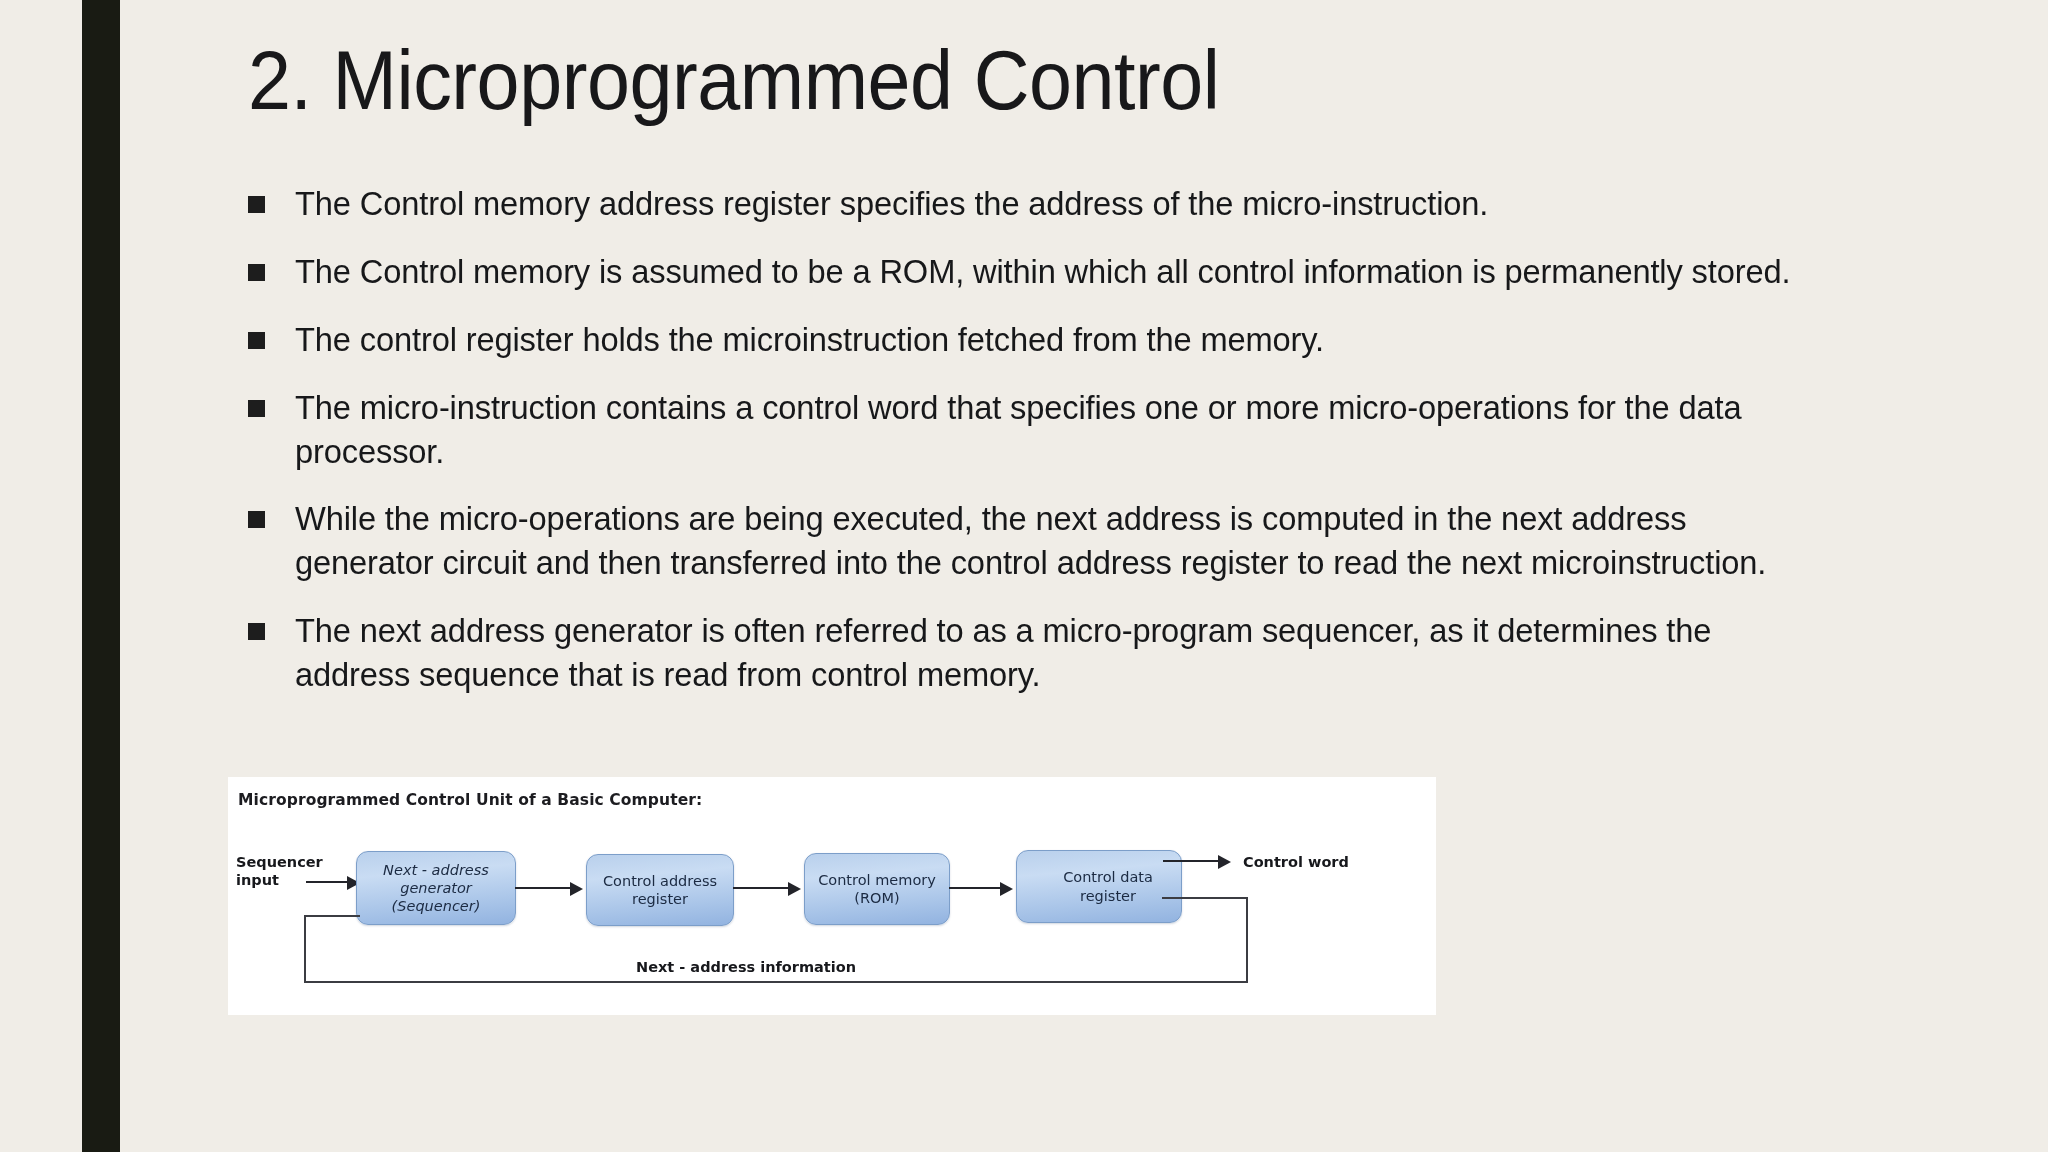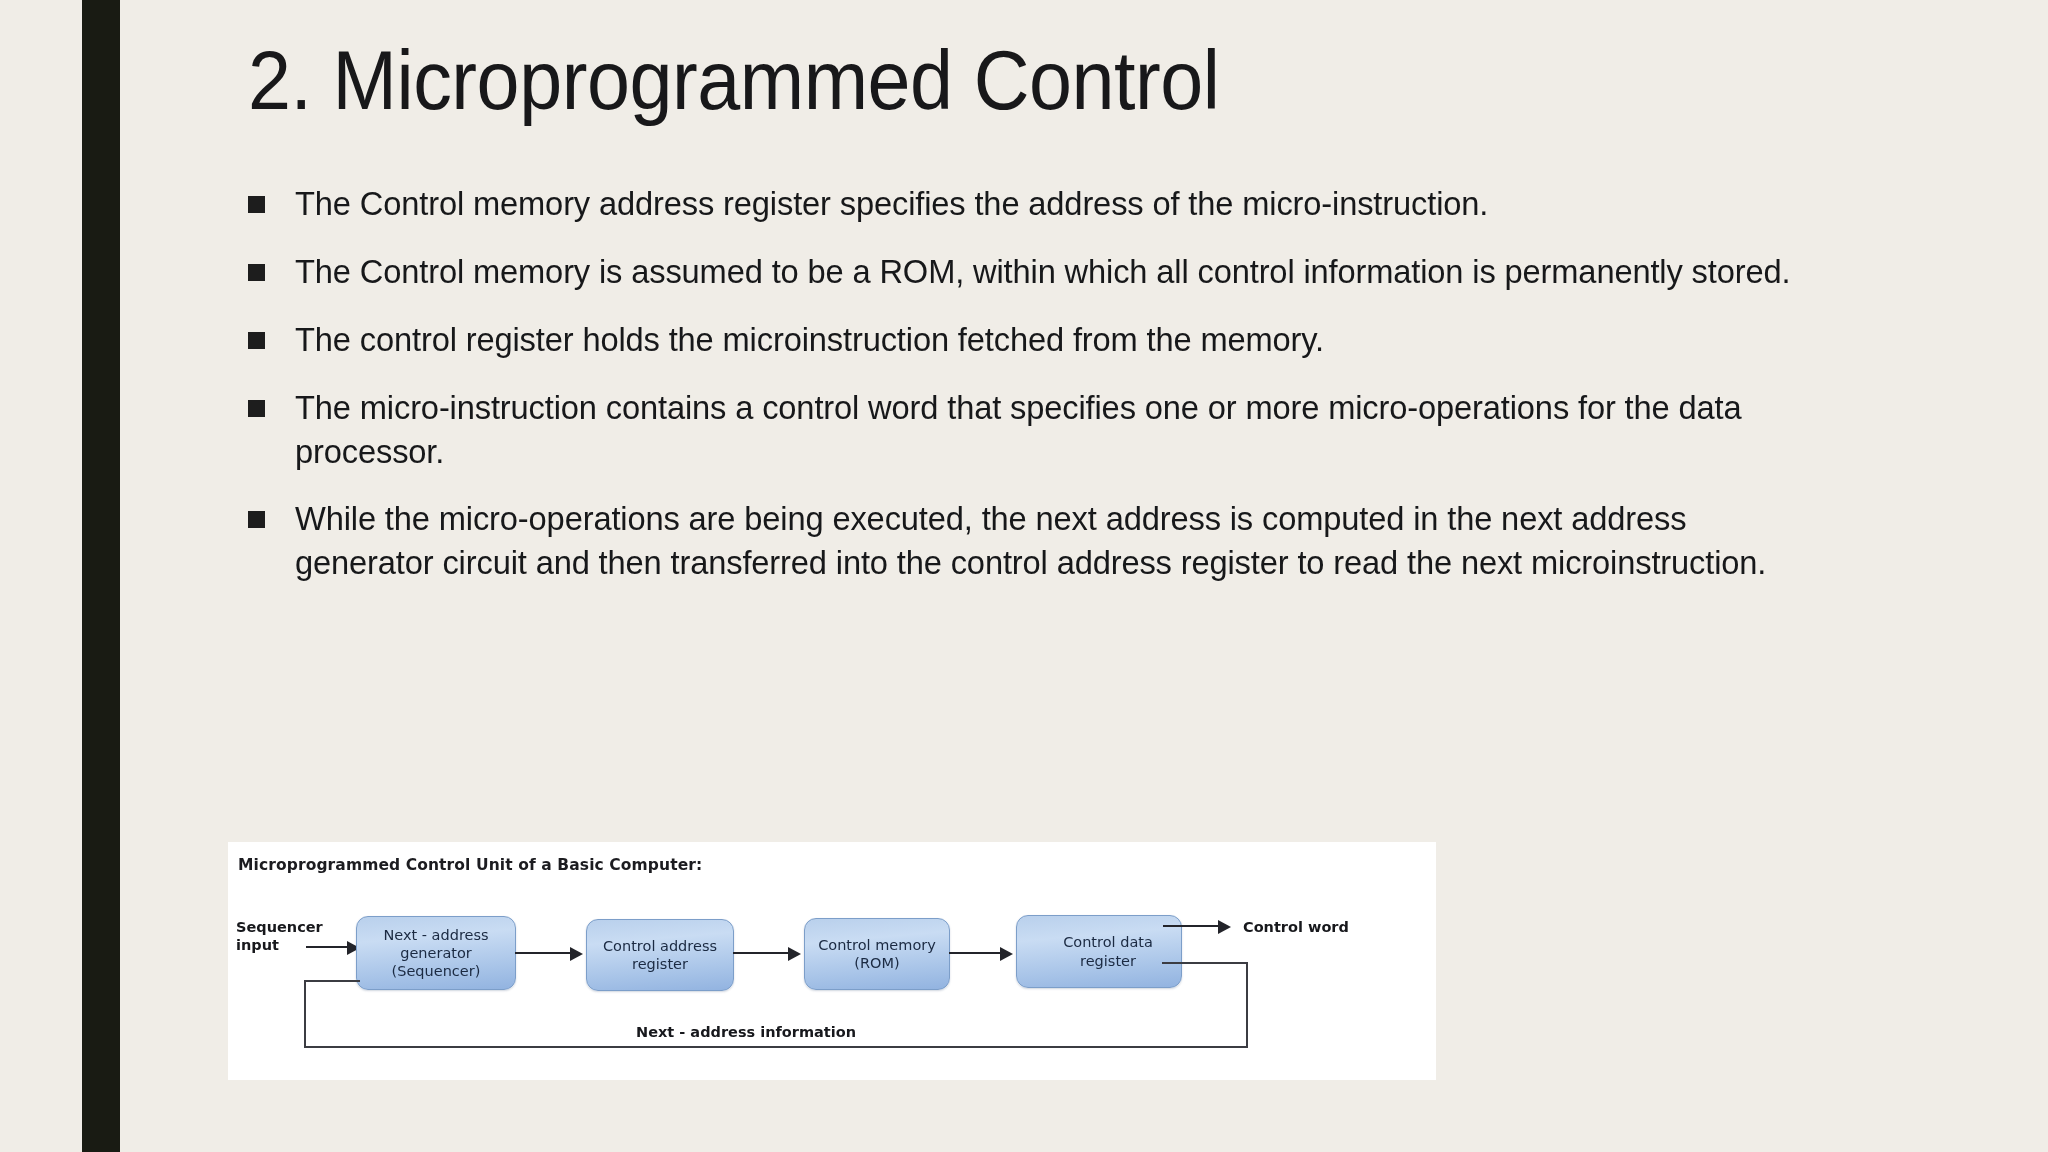--- a/index.html
+++ b/index.html
@@ -77,21 +77,21 @@
     line-height: 1.31;
     color: #17181a;
     letter-spacing: -0.15px;
     transform: scaleX(0.975);
     transform-origin: left top;
   }
   
   .diagram {
     position: absolute;
     left: 228px;
-    top: 842px;
+    top: 777px;
     width: 1208px;
     height: 238px;
     background: #ffffff;
     overflow: hidden;
   }
   .diagram-inner {
     position: absolute;
     left: 0; top: 0;
     width: 1208px;
     height: 238px;
@@ -190,38 +190,42 @@
       <div class="bullet-row">
         <span class="bullet-marker"></span>
         <span class="bullet-text">The micro-instruction contains a control word that specifies one or more micro-operations for the data processor.</span>
       </div>
 
       <div class="bullet-row">
         <span class="bullet-marker"></span>
         <span class="bullet-text">While the micro-operations are being executed, the next address is computed in the next address generator circuit and then transferred into the control address register to read the next microinstruction.</span>
       </div>
 
+      <div class="bullet-row">
+        <span class="bullet-marker"></span>
+        <span class="bullet-text">The next address generator is often referred to as a micro-program sequencer, as it determines the address sequence that is read from control memory.</span>
+      </div>
 
     </div>
   </div>
 
   <div class="diagram">
     <div class="diagram-inner">
 
       <div class="diag-caption">Microprogrammed Control Unit of a Basic Computer:</div>
 
       <div class="dlabel" style="left:8px; top:76px; width:96px;">
         <div>Sequencer</div>
         <div>input</div>
       </div>
 
       <div class="arrow-line" style="left:78px; top:104px; width:45px;"></div>
       <div class="arrow-head" style="left:119px; top:99px;"></div>
 
-      <div class="dbox" style="left:128px; top:74px; width:158px; height:72px;">
+      <div class="dbox" style="left:128px; top:74px; width:158px; height:72px;font-style:italic;">
         <div>
           <div>Next - address</div>
           <div>generator</div>
           <div>(Sequencer)</div>
         </div>
       </div>
 
       <div class="arrow-line" style="left:287px; top:110px; width:58px;"></div>
       <div class="arrow-head" style="left:342px; top:105px;"></div>
 

